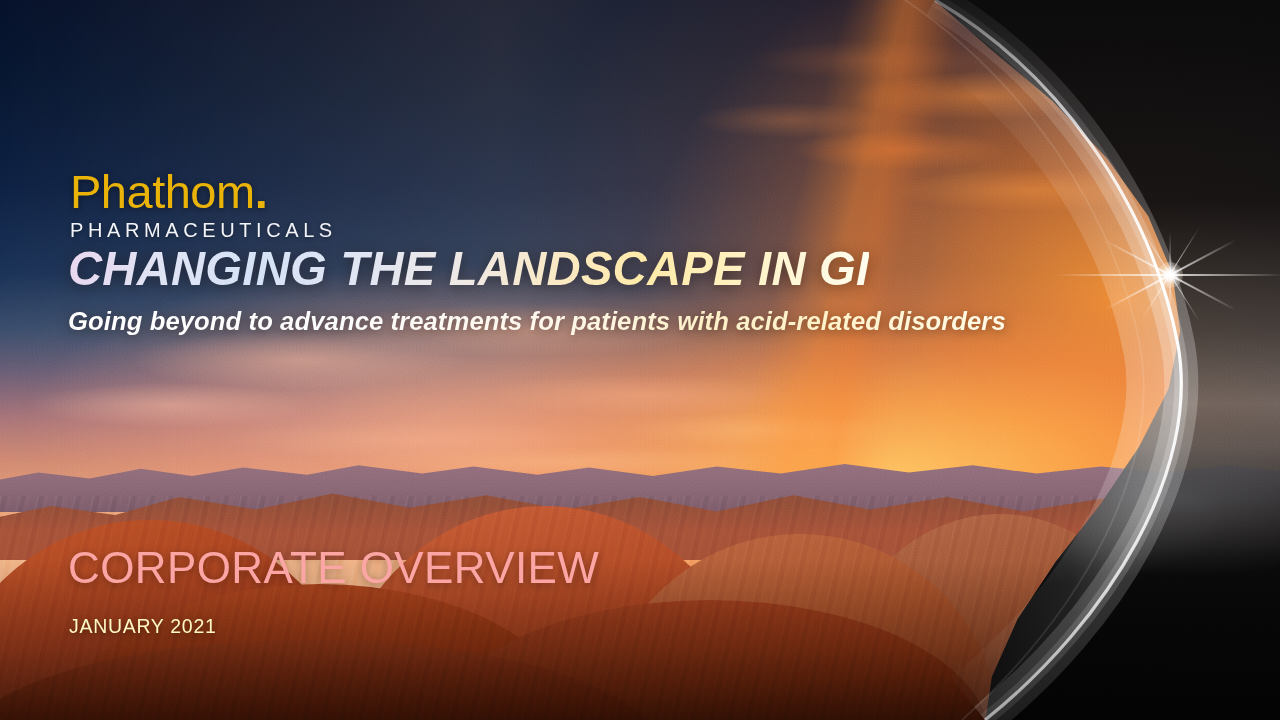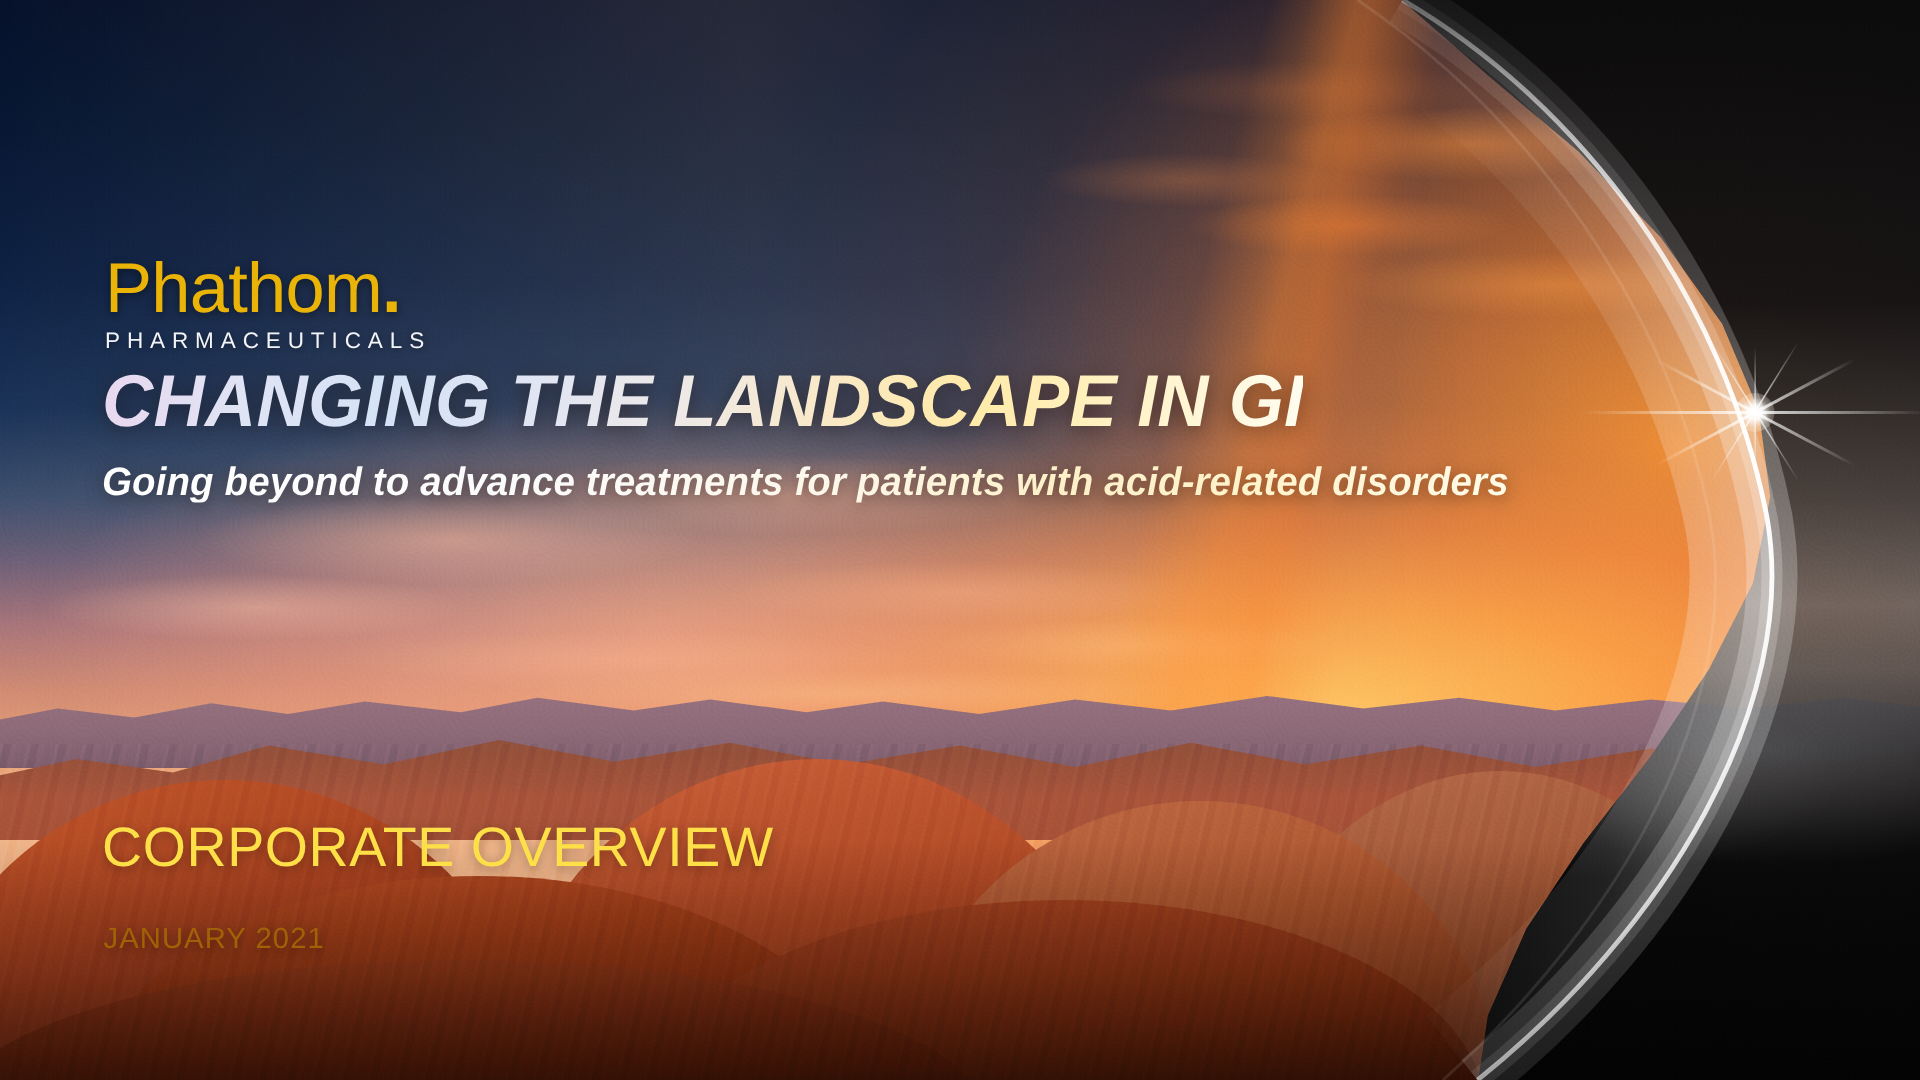--- a/index.html
+++ b/index.html
@@ -211,21 +211,21 @@
     font-size: 47px;
     font-weight: 400;
     letter-spacing: -0.5px;
     color: #eab308;
     line-height: 1;
     text-shadow: 0 1px 6px rgba(0,0,0,.45);
   }
   .logo-word .dot { font-weight: 700; }
   .logo-sub {
     margin-top: 5px;
-    font-size: 15px;
+    font-size: 20px;
     font-weight: 400;
     letter-spacing: 4.6px;
     color: #f2f4f8;
     line-height: 1;
     text-shadow: 0 1px 5px rgba(0,0,0,.45);
   }
 
   .headline {
     position: absolute;
     left: 68px;
@@ -279,37 +279,37 @@
     background-clip: text;
     color: transparent;
     -webkit-text-fill-color: transparent;
     filter: drop-shadow(0 2px 6px rgba(40,16,0,.5));
   }
 
   .deck-title {
     position: absolute;
     left: 68px;
     top: 546px;
-    font-size: 37px;
+    font-size: 44px;
     font-weight: 400;
     letter-spacing: 0.4px;
     line-height: 1;
-    color: #fde047;
+    color: #fca5a5;
     white-space: nowrap;
     text-shadow: 0 2px 8px rgba(0,0,0,.35);
   }
   .deck-date {
     position: absolute;
     left: 69px;
     top: 617px;
     font-size: 19.5px;
     font-weight: 400;
     letter-spacing: 0.7px;
     line-height: 1;
-    color: #a16207;
+    color: #fef9c3;
     white-space: nowrap;
     text-shadow: 0 2px 7px rgba(0,0,0,.4);
   }
 </style>
 </head>
 <body>
 
 <div class="slide">
 
   <div class="bg-layer sky-base"></div>

